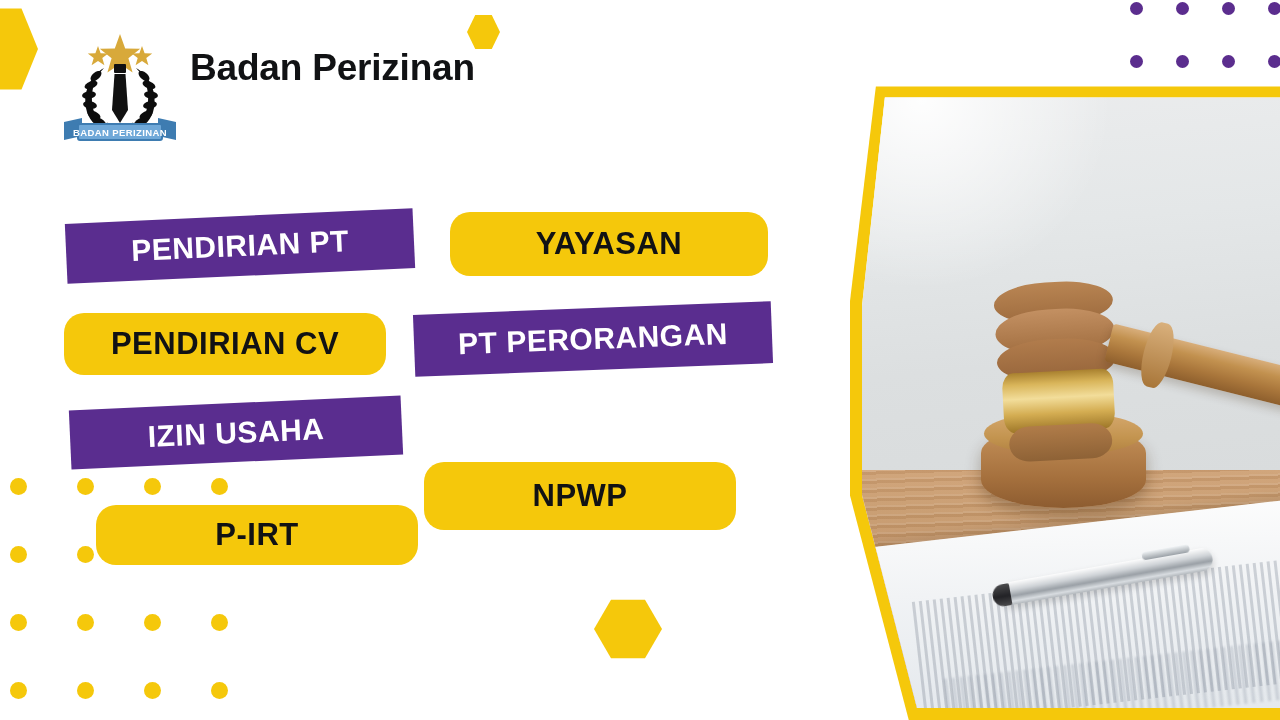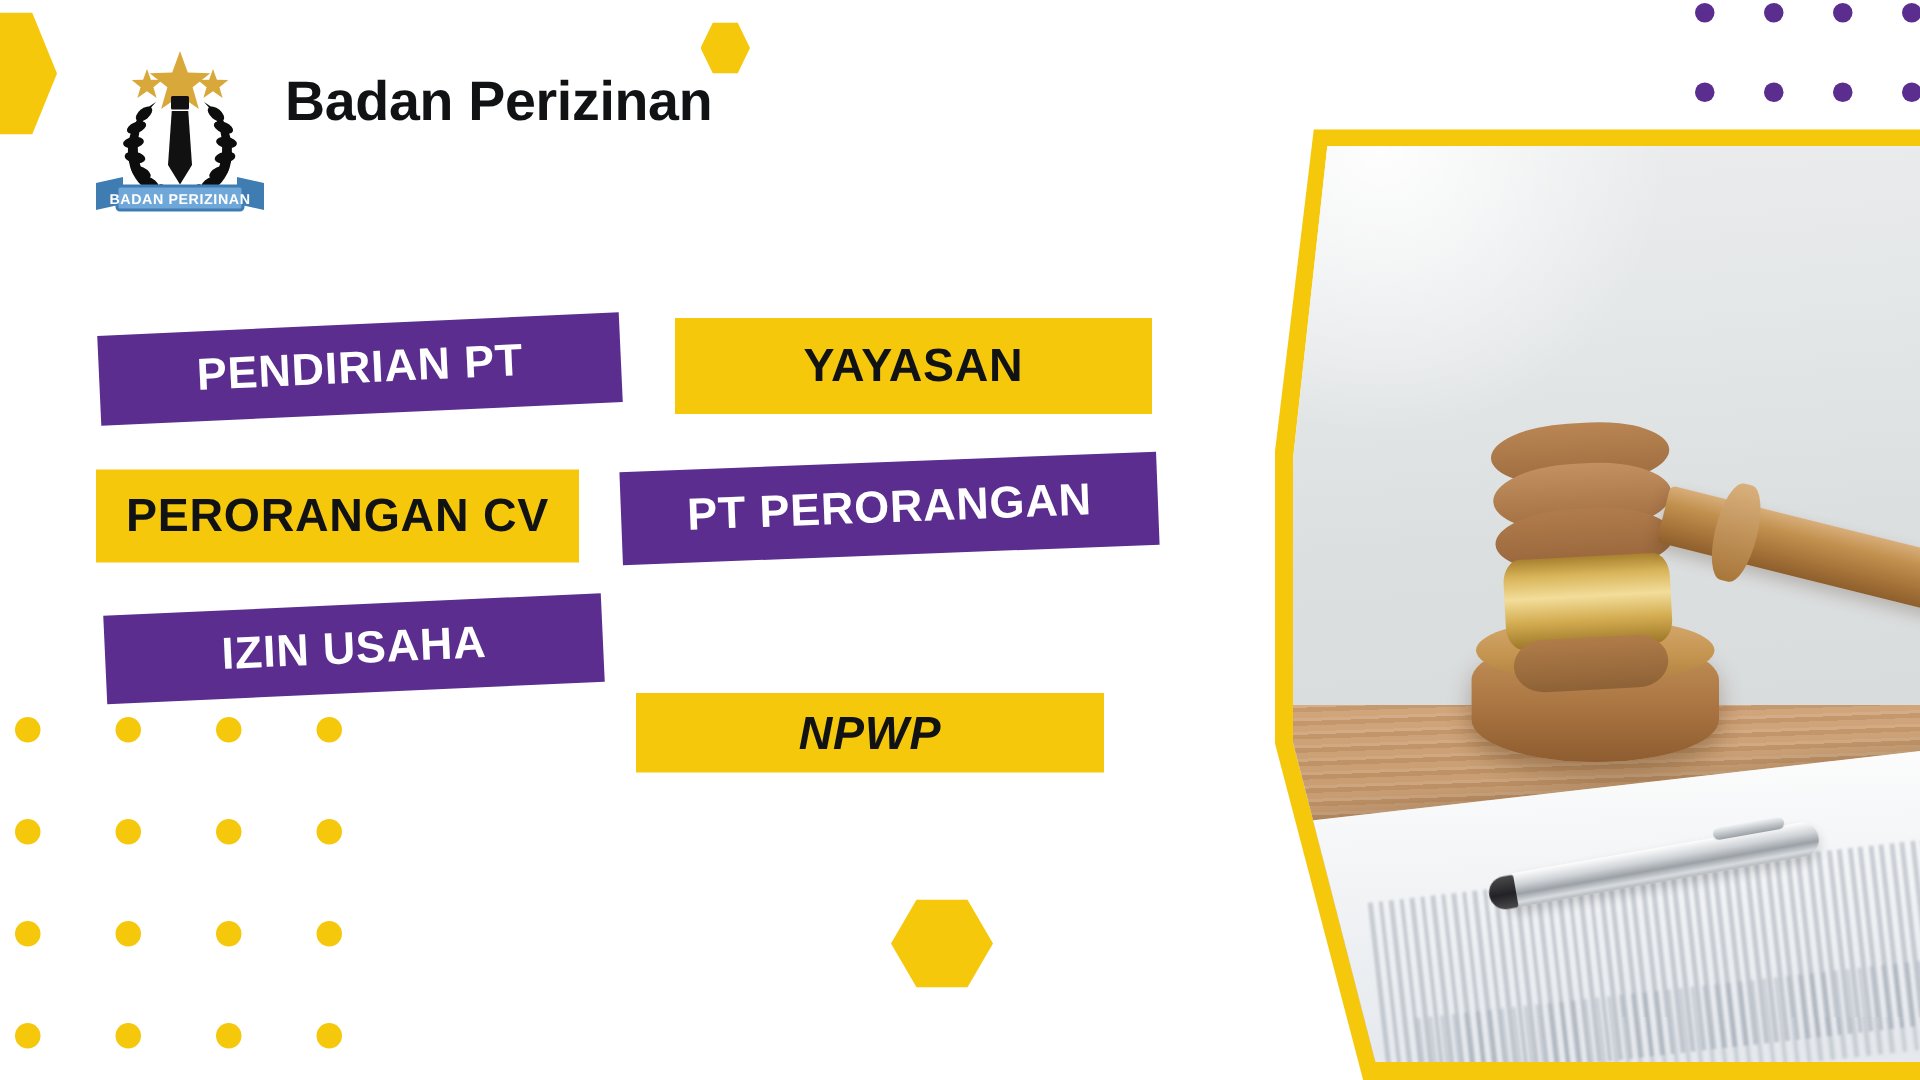--- a/index.html
+++ b/index.html
@@ -176,34 +176,34 @@
 
   
   .badge {
     position: absolute;
     display: flex; align-items: center; justify-content: center;
     font-weight: 700;
     letter-spacing: .5px;
     white-space: nowrap;
   }
   .badge.purple { background: #5A2D8F; color: #ffffff; }
-  .badge.yellow { background: #F5C80B; color: #111214; }
+  .badge.yellow { background: #F5C80B; color: #111214; border-radius: 20px; }
 
   #badge-pendirian-pt   { left: 66px;  top: 216px; width: 348px; height: 60px;
                           font-size: 30px; transform: rotate(-2.6deg); }
   #badge-yayasan        { left: 450px; top: 212px; width: 318px; height: 64px;
                           font-size: 31px; }
   #badge-pendirian-cv   { left: 64px;  top: 313px; width: 322px; height: 62px;
                           font-size: 31px; }
   #badge-pt-perorangan  { left: 414px; top: 308px; width: 358px; height: 62px;
                           font-size: 30px; transform: rotate(-2.2deg); }
   #badge-izin-usaha     { left: 70px;  top: 403px; width: 332px; height: 59px;
                           font-size: 30px; transform: rotate(-2.6deg); }
-  #badge-npwp           { left: 424px; top: 462px; width: 312px; height: 53px;
-                          font-size: 31px; font-style: italic; }
+  #badge-npwp           { left: 424px; top: 462px; width: 312px; height: 68px;
+                          font-size: 31px; }
   #badge-pirt           { left: 96px;  top: 505px; width: 322px; height: 60px;
                           font-size: 31px; }
 </style>
 </head>
 <body>
 
 <div id="canvas">
 
   <div class="hex" id="hex-topleft"></div>
   <div class="hex" id="hex-topmid"></div>
@@ -323,18 +323,19 @@
       <text x="60" y="110" text-anchor="middle" font-family="'Liberation Sans', sans-serif" font-size="9.5" font-weight="700" fill="#ffffff" letter-spacing="0.4">BADAN PERIZINAN</text>
     </svg>
   </div>
 
   <div id="brand-title">
     <div>Badan Perizinan</div>
   </div>
 
   <div class="badge purple" id="badge-pendirian-pt">PENDIRIAN PT</div>
   <div class="badge yellow" id="badge-yayasan">YAYASAN</div>
-  <div class="badge yellow" id="badge-pendirian-cv">PERORANGAN CV</div>
+  <div class="badge yellow" id="badge-pendirian-cv">PENDIRIAN CV</div>
   <div class="badge purple" id="badge-pt-perorangan">PT PERORANGAN</div>
   <div class="badge purple" id="badge-izin-usaha">IZIN USAHA</div>
   <div class="badge yellow" id="badge-npwp">NPWP</div>
+  <div class="badge yellow" id="badge-pirt">P-IRT</div>
 
 </div>
 
 </body></html>

